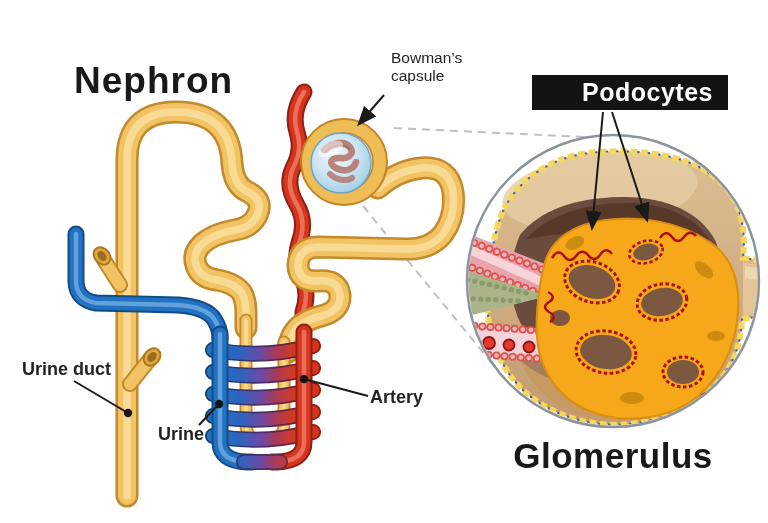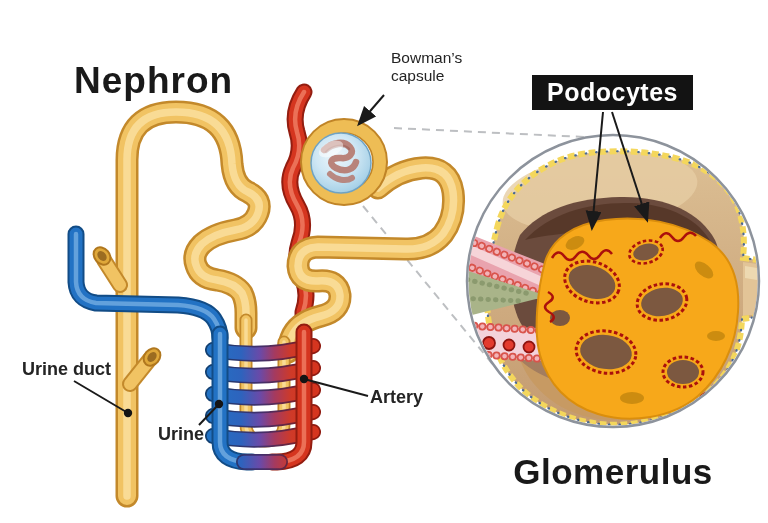--- a/index.html
+++ b/index.html
@@ -7,23 +7,23 @@
        font-family:"Liberation Sans",sans-serif;color:#1d1d1f;}
   .stage{position:relative;width:768px;height:523px;background:#fff;}
   svg{position:absolute;left:0;top:0;}
   .label{position:absolute;white-space:nowrap;}
   .title{font-size:37px;font-weight:700;letter-spacing:1px;color:#191919;}
   .small-label{font-size:18px;font-weight:700;color:#242424;}
   .cap-label{font-size:15.5px;line-height:17.5px;font-weight:400;color:#242424;}
   .cap-label span{display:block;margin-left:36px;}
   .pod-box{left:532px;top:75px;width:161px;height:35px;background:#131313;
            display:flex;align-items:center;justify-content:center;
-           font-size:25px;font-weight:700;color:#ffffff;letter-spacing:0.5px;}
+           font-size:25px;font-weight:700;color:#ffffff;letter-spacing:0.5px;padding-left:35px;}
   .glom-title{left:494px;top:436px;width:238px;text-align:center;
-              font-size:35px;font-weight:700;letter-spacing:0.5px;color:#191919;margin-top:16px;}
+              font-size:35px;font-weight:700;letter-spacing:0.5px;color:#191919;}
 </style>
 </head>
 <body>
 
 <div class="stage">
 
 <svg width="768" height="523" viewBox="0 0 768 523">
   <defs>
     <linearGradient id="rungGrad" gradientUnits="userSpaceOnUse" x1="210" y1="0" x2="314" y2="0">
       <stop offset="0" stop-color="#2272c4"></stop>

